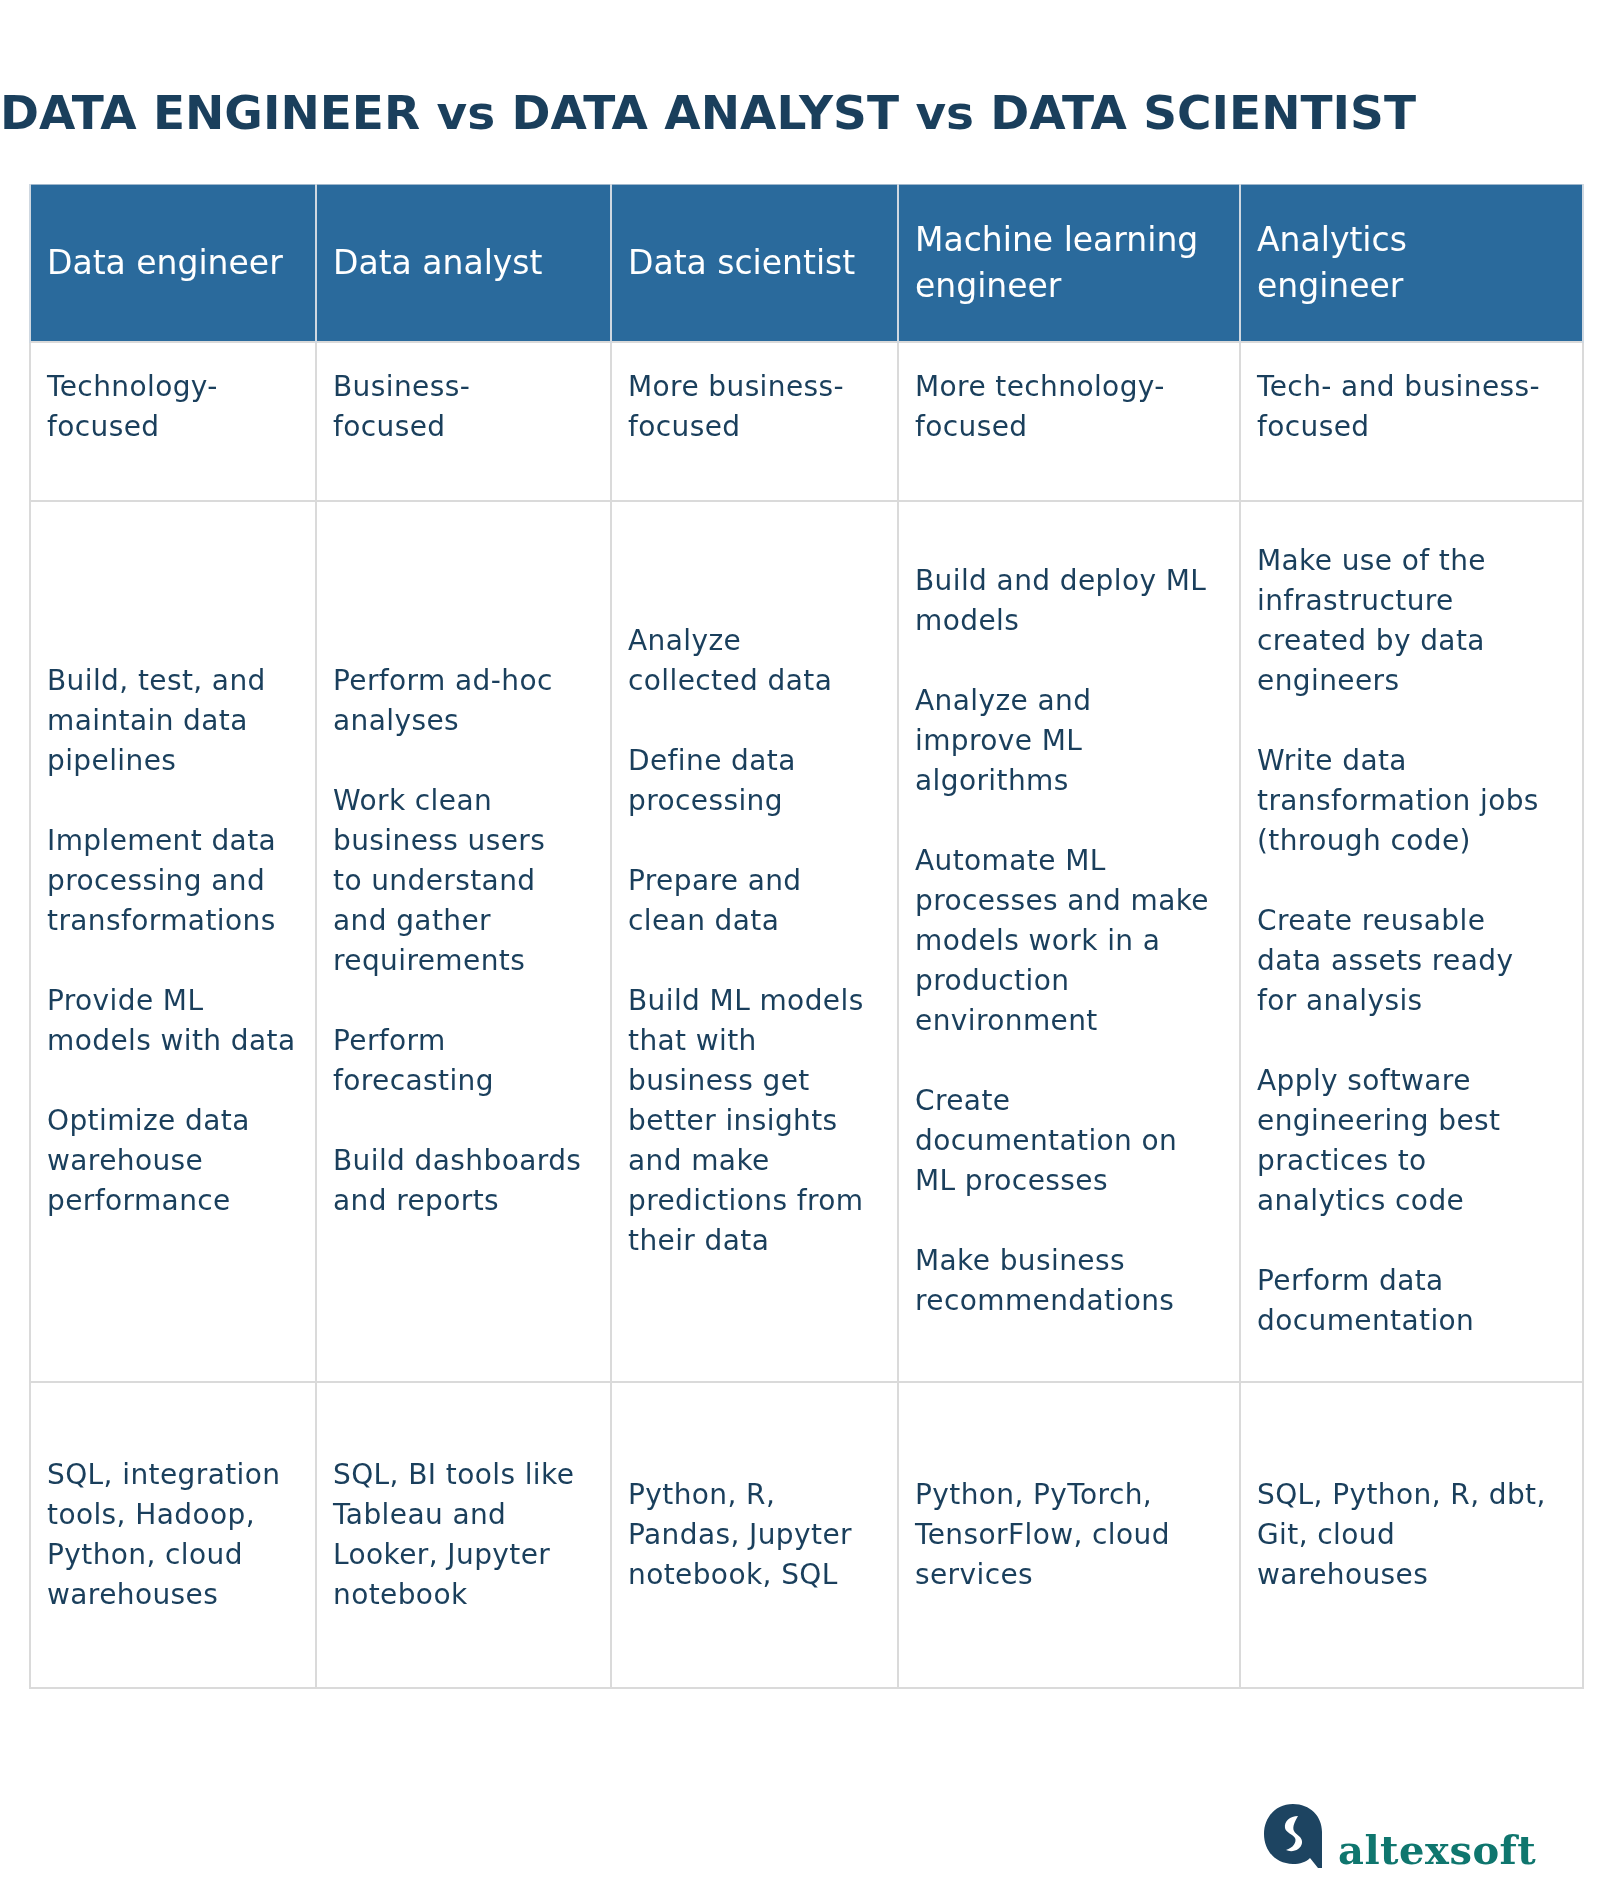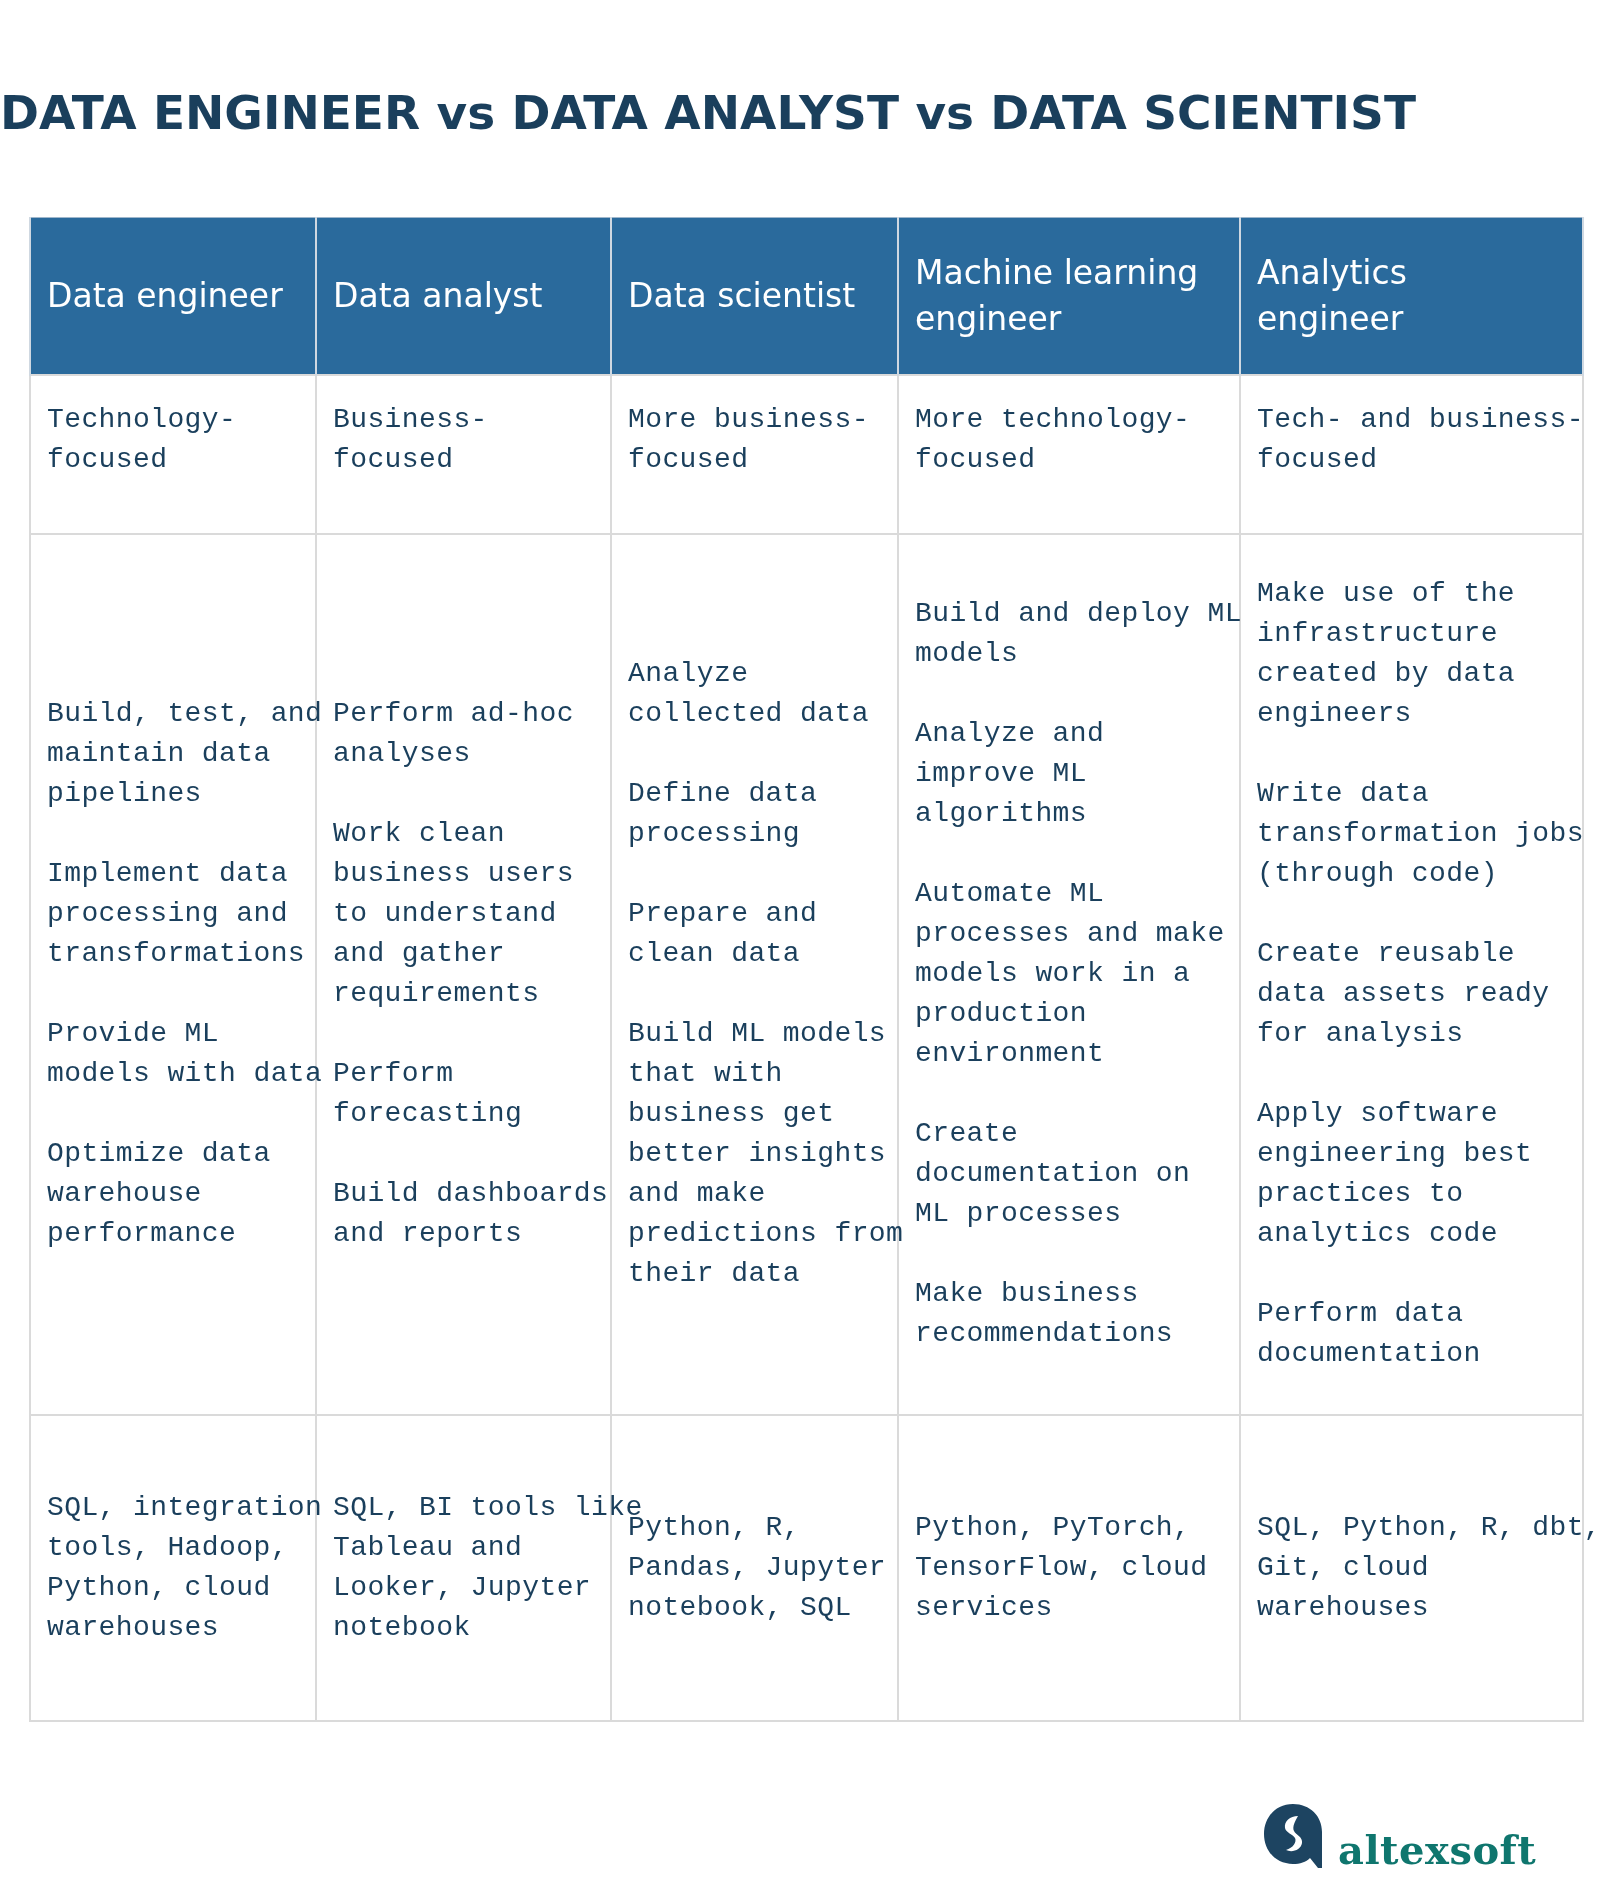--- a/index.html
+++ b/index.html
@@ -28,21 +28,21 @@
     color: #1a3f5c;
     letter-spacing: 0px;
   }
   .title-line {
     display: block;
     white-space: nowrap;
   }
   .comparison-table {
     position: absolute;
     left: 29px;
-    top: 217px;
+    top: 184px;
     width: 1553px;
     border-collapse: collapse;
     table-layout: fixed;
   }
   .comparison-table col.c1 { width: 286px; }
   .comparison-table col.c2 { width: 295px; }
   .comparison-table col.c3 { width: 287px; }
   .comparison-table col.c4 { width: 342px; }
   .comparison-table col.c5 { width: 343px; }
 
@@ -64,21 +64,20 @@
   .comparison-table td {
     text-align: left;
     vertical-align: middle;
     font-size: 28px;
     line-height: 40px;
     padding: 0 10px 0 16px;
     border: 2px solid #dadada;
     box-sizing: border-box;
     color: #1a3f5c;
     letter-spacing: 0.4px;
-    font-family: Liberation Mono, monospace;
   }
   .comparison-table tr.row-focus td {
     vertical-align: top;
     padding-top: 24px;
     height: 159px;
   }
   .comparison-table tr.row-tasks td { height: 881px; }
   .comparison-table tr.row-tools td { height: 306px; }
 
   .line { display: block; white-space: nowrap; }

